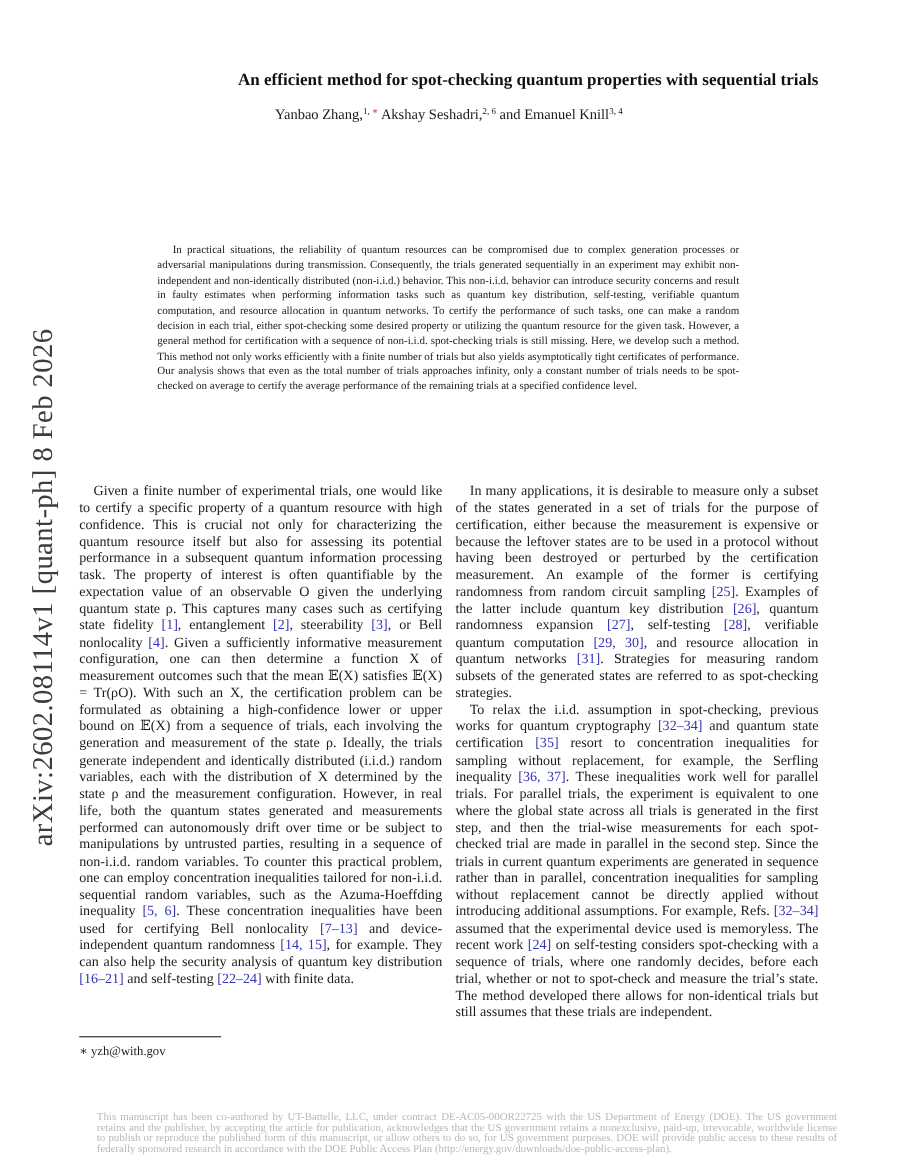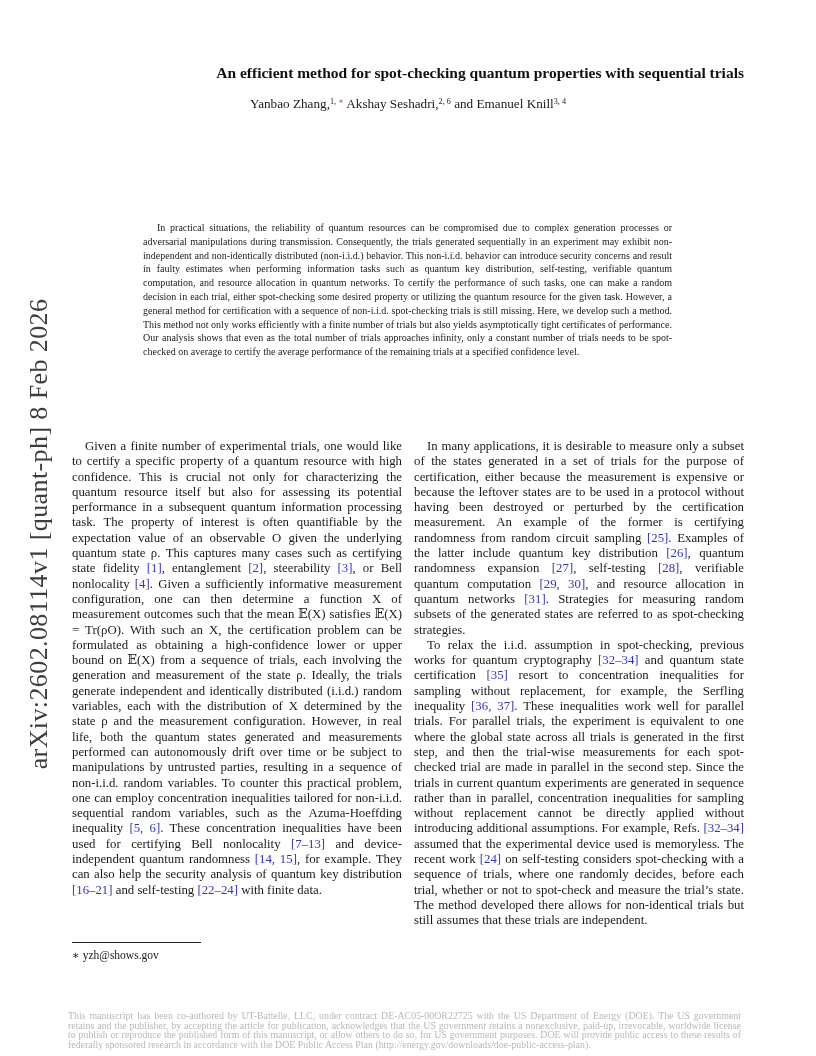--- a/index.html
+++ b/index.html
@@ -55,21 +55,21 @@
   .footnote {
     position: absolute; left: 72px; top: 942px; width: 330px;
     font-size: 11.5px;
   }
   .footnote-rule {
     width: 129px; height: 0;
     border-top: 1px solid #222;
     margin-bottom: 5px;
   }
   .footer {
-    position: absolute; left: 68px; top: 1011px; width: 673px;
+    position: absolute; left: 88px; top: 1011px; width: 673px;
     text-align: justify;
     font-size: 9.9px; line-height: 9.5px;
     color: var(--footer, #b8b8b8);
   }
 </style>
 </head>
 <body>
 
 <div class="arxiv-banner">arXiv:2602.08114v1 [quant-ph] 8 Feb 2026</div>
 
@@ -87,16 +87,16 @@
   </div>
 
 <div class="col col-right">
     <p class="body-par">In many applications, it is desirable to measure only a subset of the states generated in a set of trials for the purpose of certification, either because the measurement is expensive or because the leftover states are to be used in a protocol without having been destroyed or perturbed by the certification measurement. An example of the former is certifying randomness from random circuit sampling <span class="cite">[25]</span>. Examples of the latter include quantum key distribution <span class="cite">[26]</span>, quantum randomness expansion <span class="cite">[27]</span>, self-testing <span class="cite">[28]</span>, verifiable quantum computation <span class="cite">[29, 30]</span>, and resource allocation in quantum networks <span class="cite">[31]</span>. Strategies for measuring random subsets of the generated states are referred to as spot-checking strategies.</p>
     <p class="body-par">To relax the i.i.d. assumption in spot-checking, previous works for quantum cryptography <span class="cite">[32–34]</span> and quantum state certification <span class="cite">[35]</span> resort to concentration inequalities for sampling without replacement, for example, the Serfling inequality <span class="cite">[36, 37]</span>. These inequalities work well for parallel trials. For parallel trials, the experiment is equivalent to one where the global state across all trials is generated in the first step, and then the trial-wise measurements for each spot-checked trial are made in parallel in the second step. Since the trials in current quantum experiments are generated in sequence rather than in parallel, concentration inequalities for sampling without replacement cannot be directly applied without introducing additional assumptions. For example, Refs. <span class="cite">[32–34]</span> assumed that the experimental device used is memoryless. The recent work <span class="cite">[24]</span> on self-testing considers spot-checking with a sequence of trials, where one randomly decides, before each trial, whether or not to spot-check and measure the trial’s state. The method developed there allows for non-identical trials but still assumes that these trials are independent.</p>
   </div>
 
 <div class="footnote">
   <div class="footnote-rule"></div>
   <span>∗</span>
-  <span>yzh@shows.gov</span>
+  <span>yzh@with.gov</span>
 </div>
 
 <div class="footer">This manuscript has been co-authored by UT-Battelle, LLC, under contract DE-AC05-00OR22725 with the US Department of Energy (DOE). The US government retains and the publisher, by accepting the article for publication, acknowledges that the US government retains a nonexclusive, paid-up, irrevocable, worldwide license to publish or reproduce the published form of this manuscript, or allow others to do so, for US government purposes. DOE will provide public access to these results of federally sponsored research in accordance with the DOE Public Access Plan (http://energy.gov/downloads/doe-public-access-plan).</div>
 
 </body></html>

